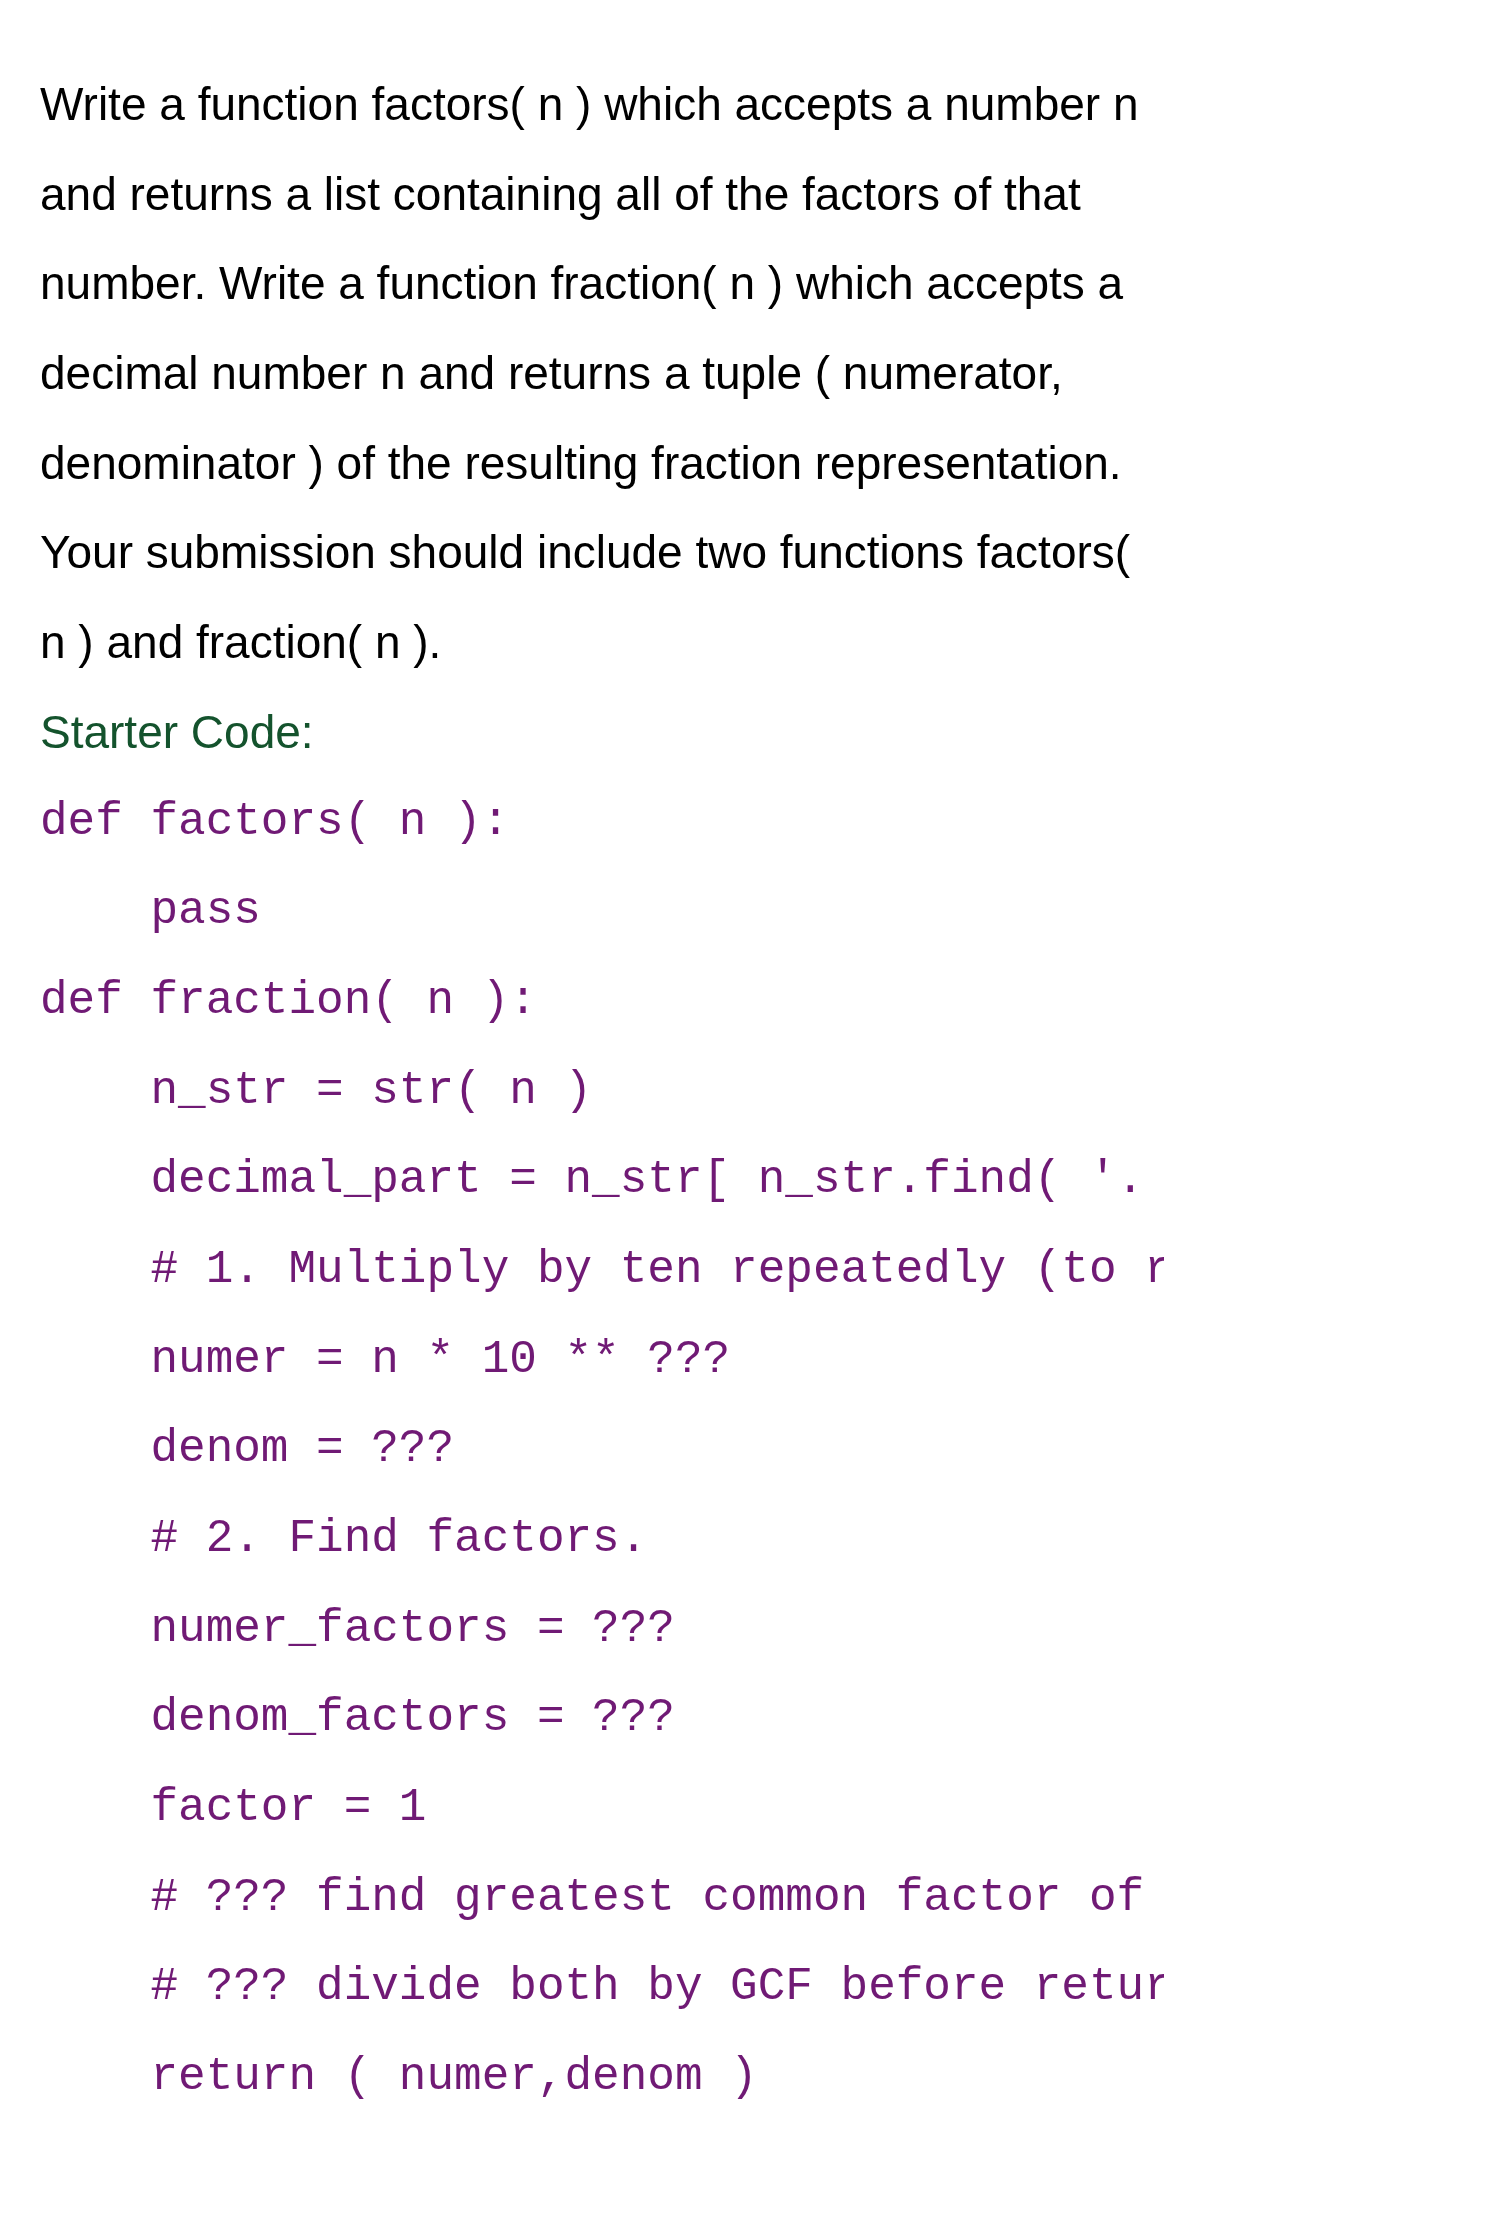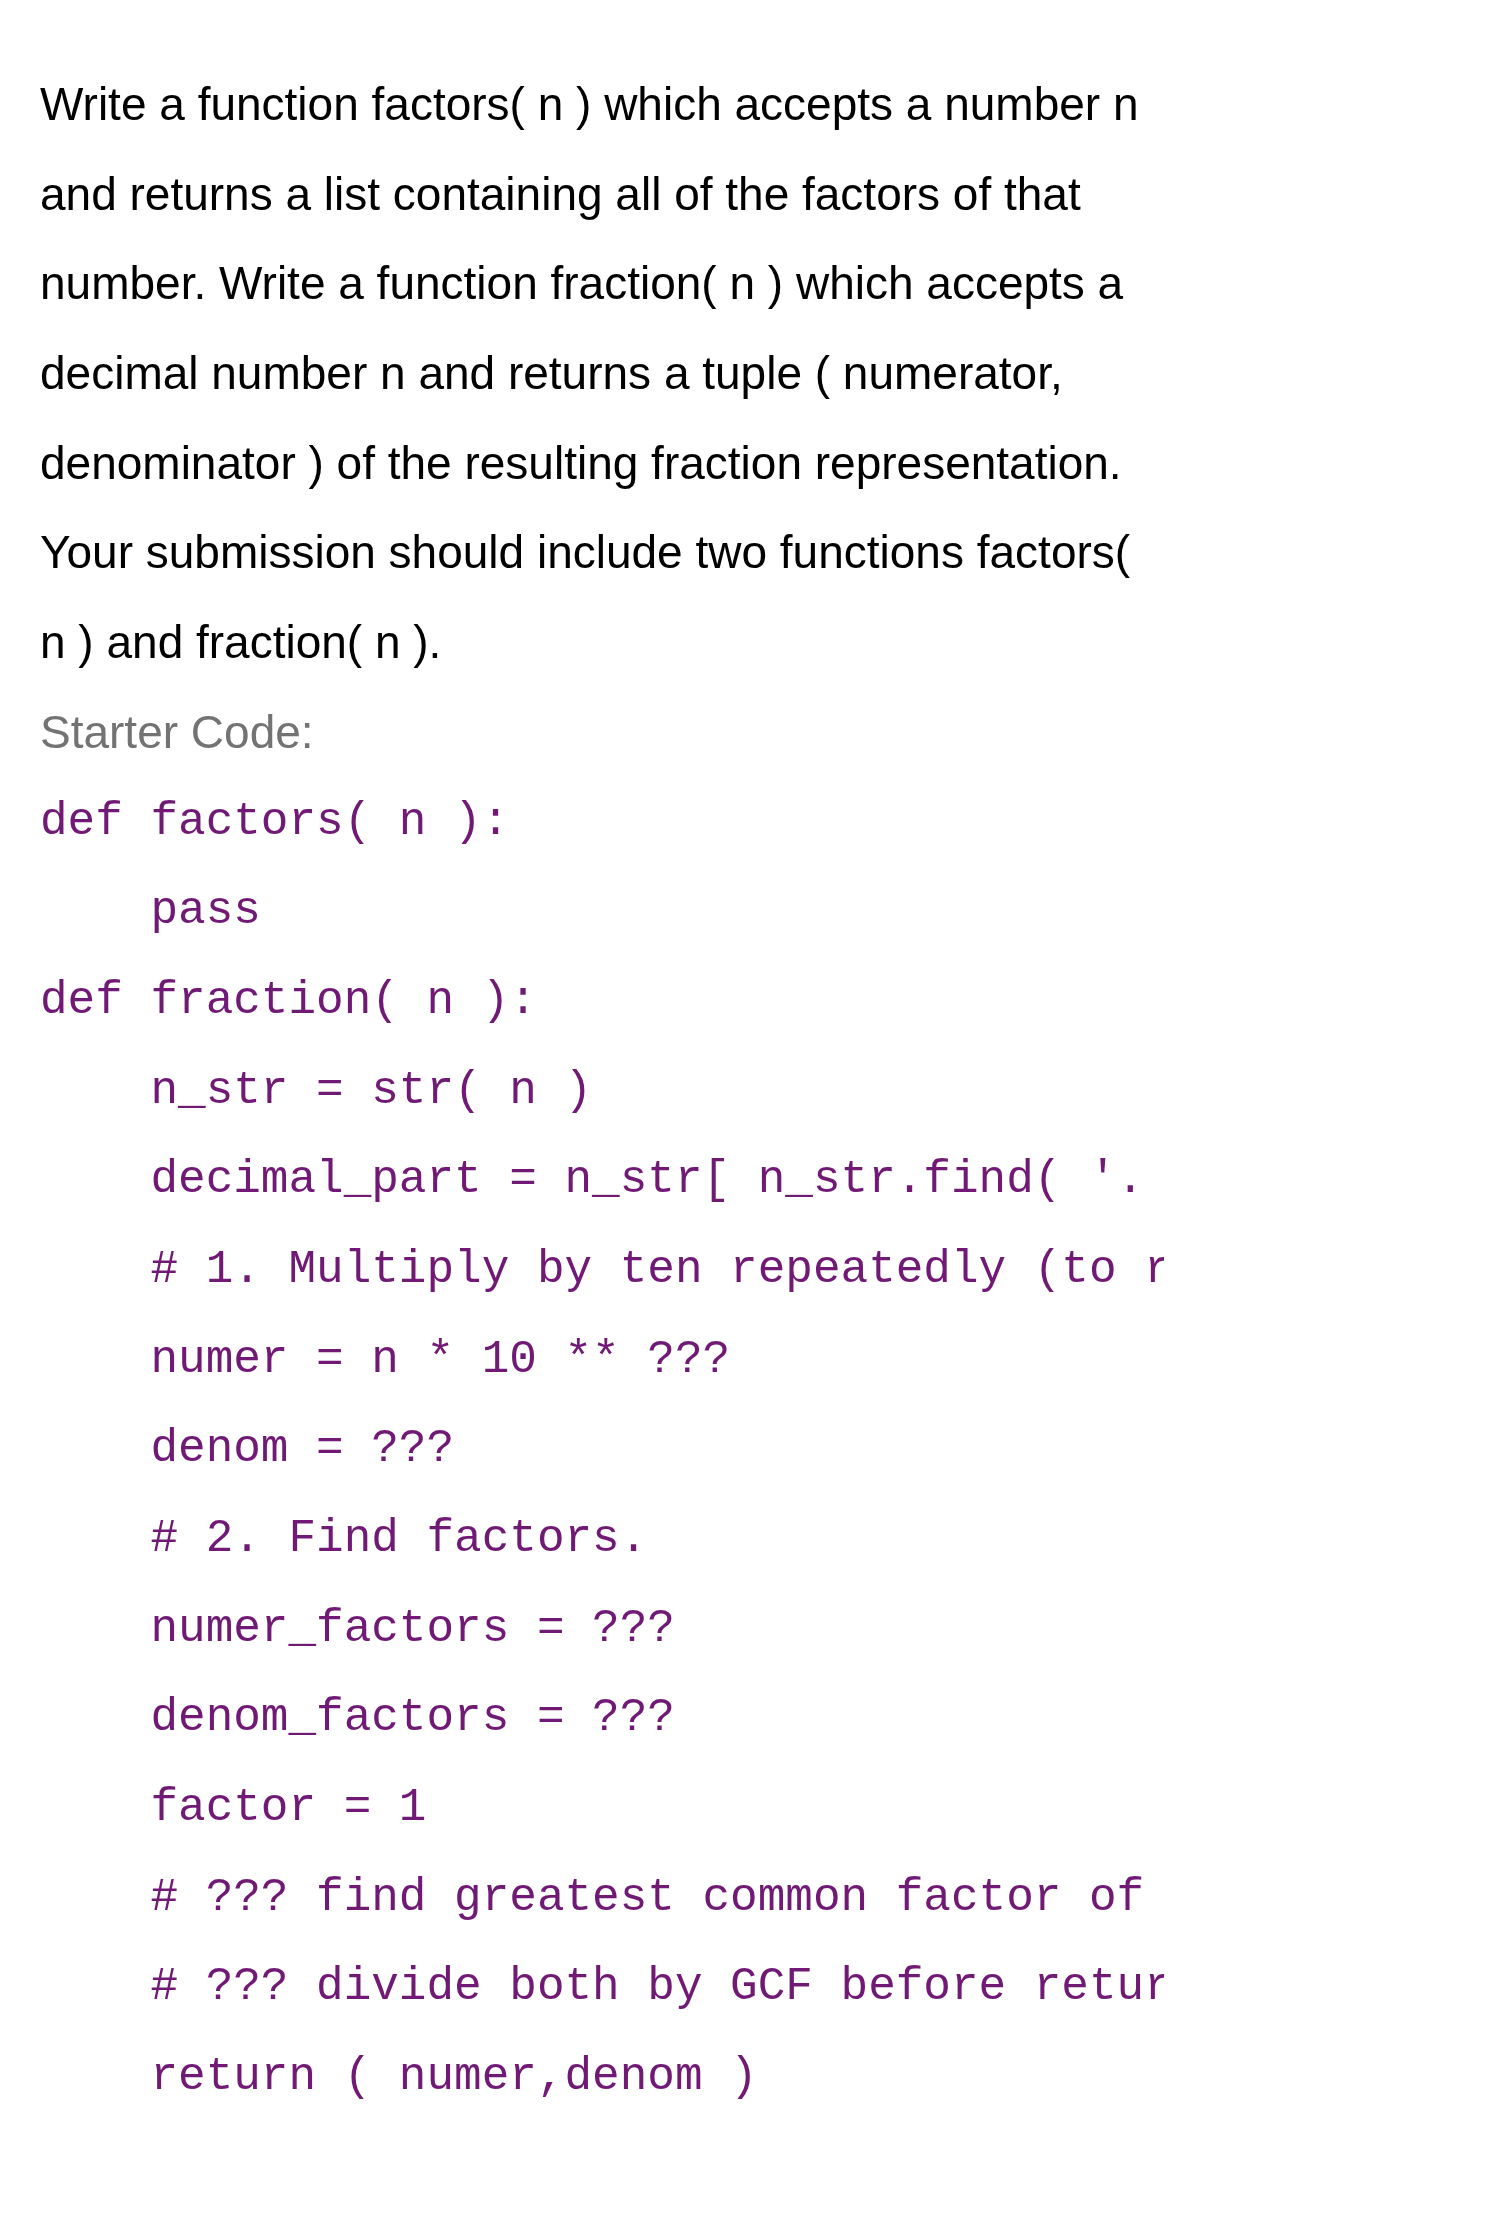--- a/index.html
+++ b/index.html
@@ -18,21 +18,21 @@
   }
   .prose {
     font-size: 46px;
     line-height: 1.95;
     color: #000000;
     font-weight: 400;
   }
   .starter-label {
     font-size: 46px;
     line-height: 1.95;
-    color: #737373;
+    color: #14532d;
     font-weight: 400;
   }
   .code-block {
     font-family: "Courier New", Courier, monospace;
     font-size: 46px;
     line-height: 1.95;
     color: #701a75;
     white-space: pre;
     overflow: hidden;
     font-weight: 400;

